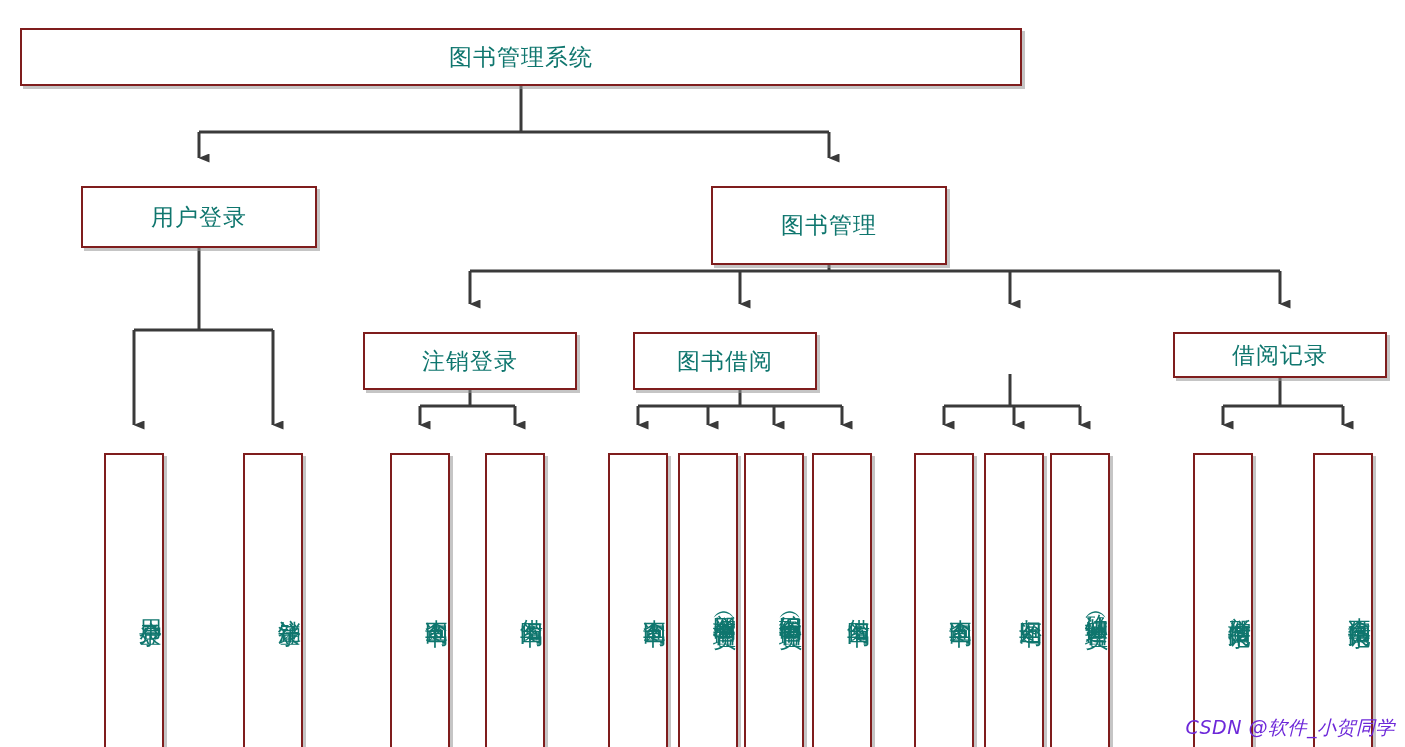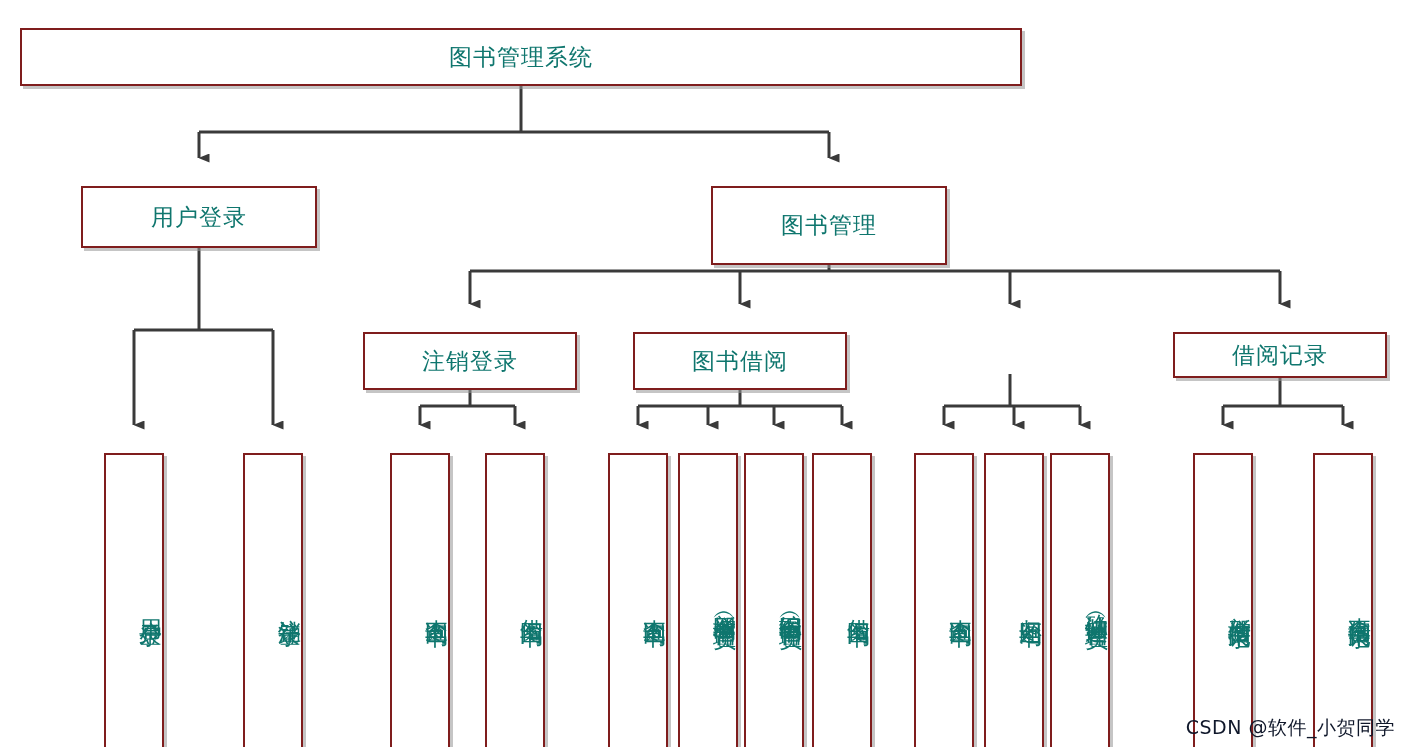--- a/index.html
+++ b/index.html
@@ -53,24 +53,25 @@
   .node.vert .vlabel {
     writing-mode: vertical-rl;
     text-orientation: upright;
     display: block;
   }
   .watermark {
     position: absolute;
     right: 10px;
     bottom: 6px;
     font-size: 19px;
-    color: #0f172a;
+    color: #6d28d9;
     letter-spacing: 0.5px;
     white-space: nowrap;
     pointer-events: none;
+    font-style: italic;
   }
 </style>
 </head>
 <body>
 
 <div id="canvas">
 
   <svg class="wires" viewBox="0 0 1405 747" xmlns="http://www.w3.org/2000/svg">
     <defs>
       <marker id="arrowhead" markerWidth="9" markerHeight="11" refX="4.5" refY="10.5" orient="auto" markerUnits="userSpaceOnUse">
@@ -129,21 +130,21 @@
   <div class="node horiz" style="left:81px; top:170px; width:236px; height:62px;">
     <span>用户登录</span>
   </div>
   <div class="node horiz" style="left:711px; top:170px; width:236px; height:79px;">
     <span>图书管理</span>
   </div>
 
   <div class="node horiz" style="left:363px; top:316px; width:214px; height:58px;">
     <span>注销登录</span>
   </div>
-  <div class="node horiz" style="left:633px; top:316px; width:214px; height:58px;">
+  <div class="node horiz" style="left:633px; top:316px; width:184px; height:58px;">
     <span>图书借阅</span>
   </div>
   <div class="node horiz" style="left:1173px; top:316px; width:214px; height:46px;">
     <span>借阅记录</span>
   </div>
 
   <div class="node vert" style="left:104px; top:437px; width:60px; height:298px;">
     <span class="vlabel">用户登录</span>
   </div>
   <div class="node vert" style="left:243px; top:437px; width:60px; height:298px;">

